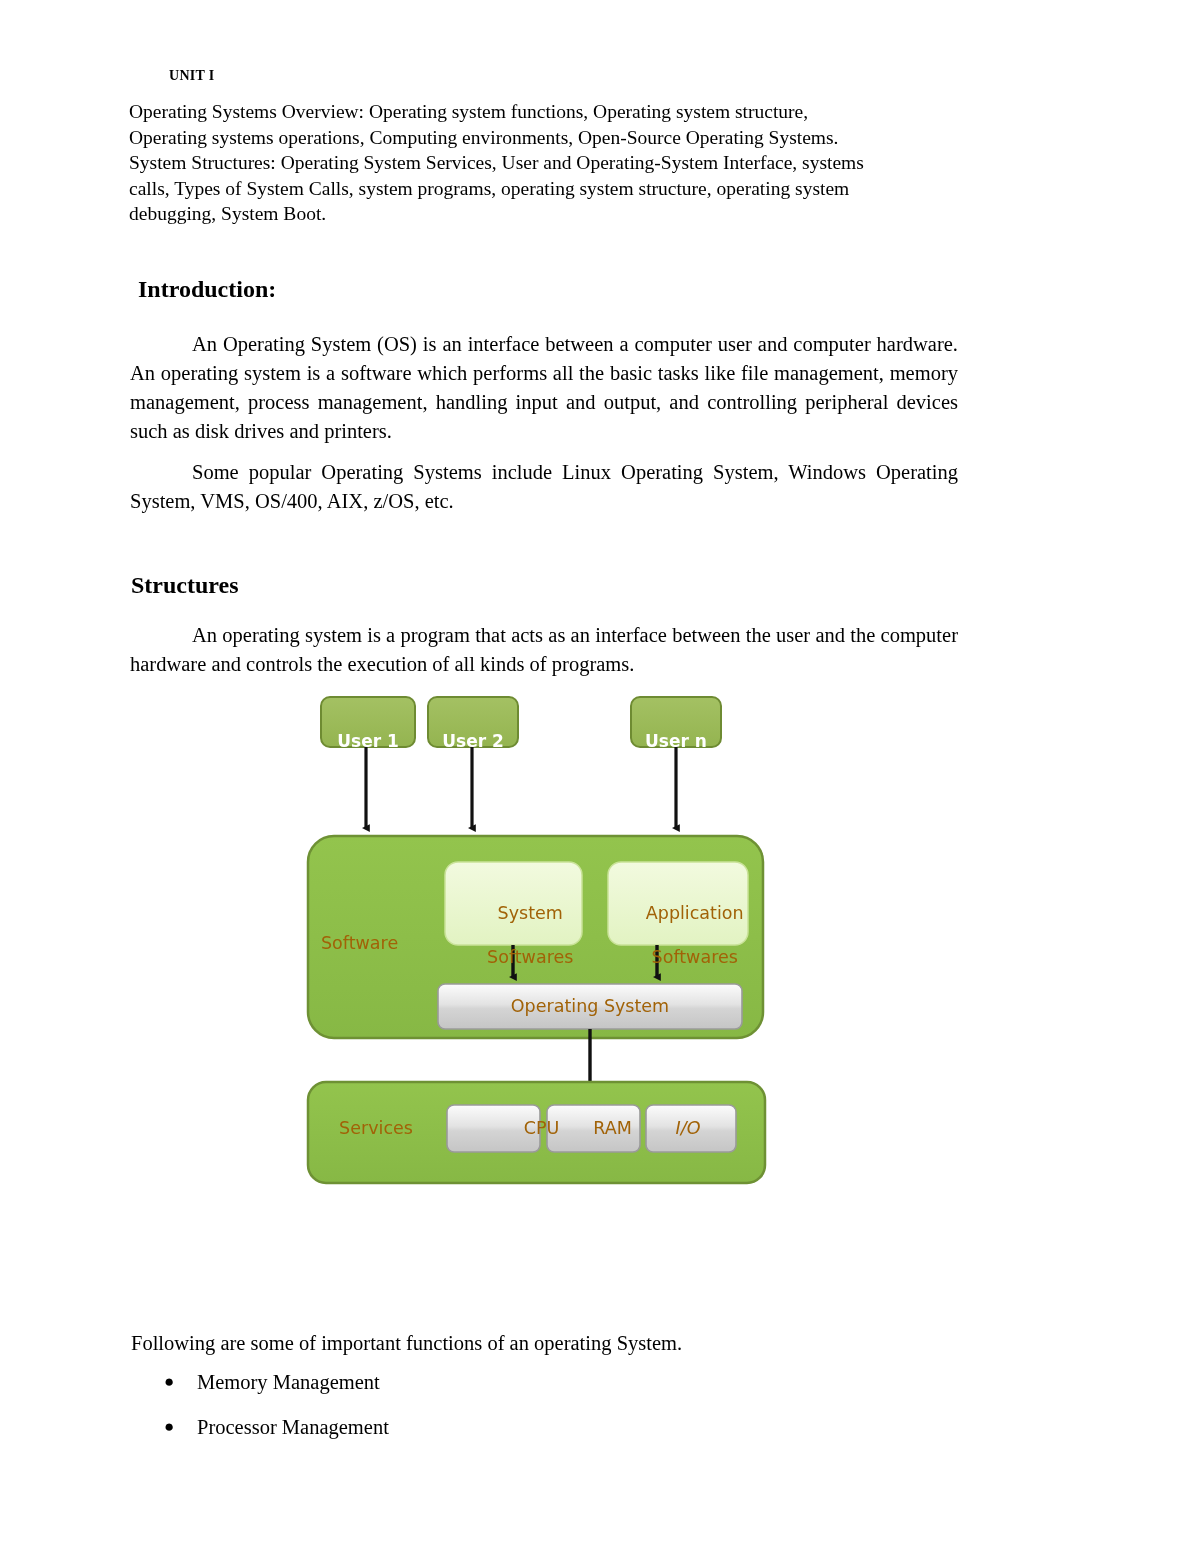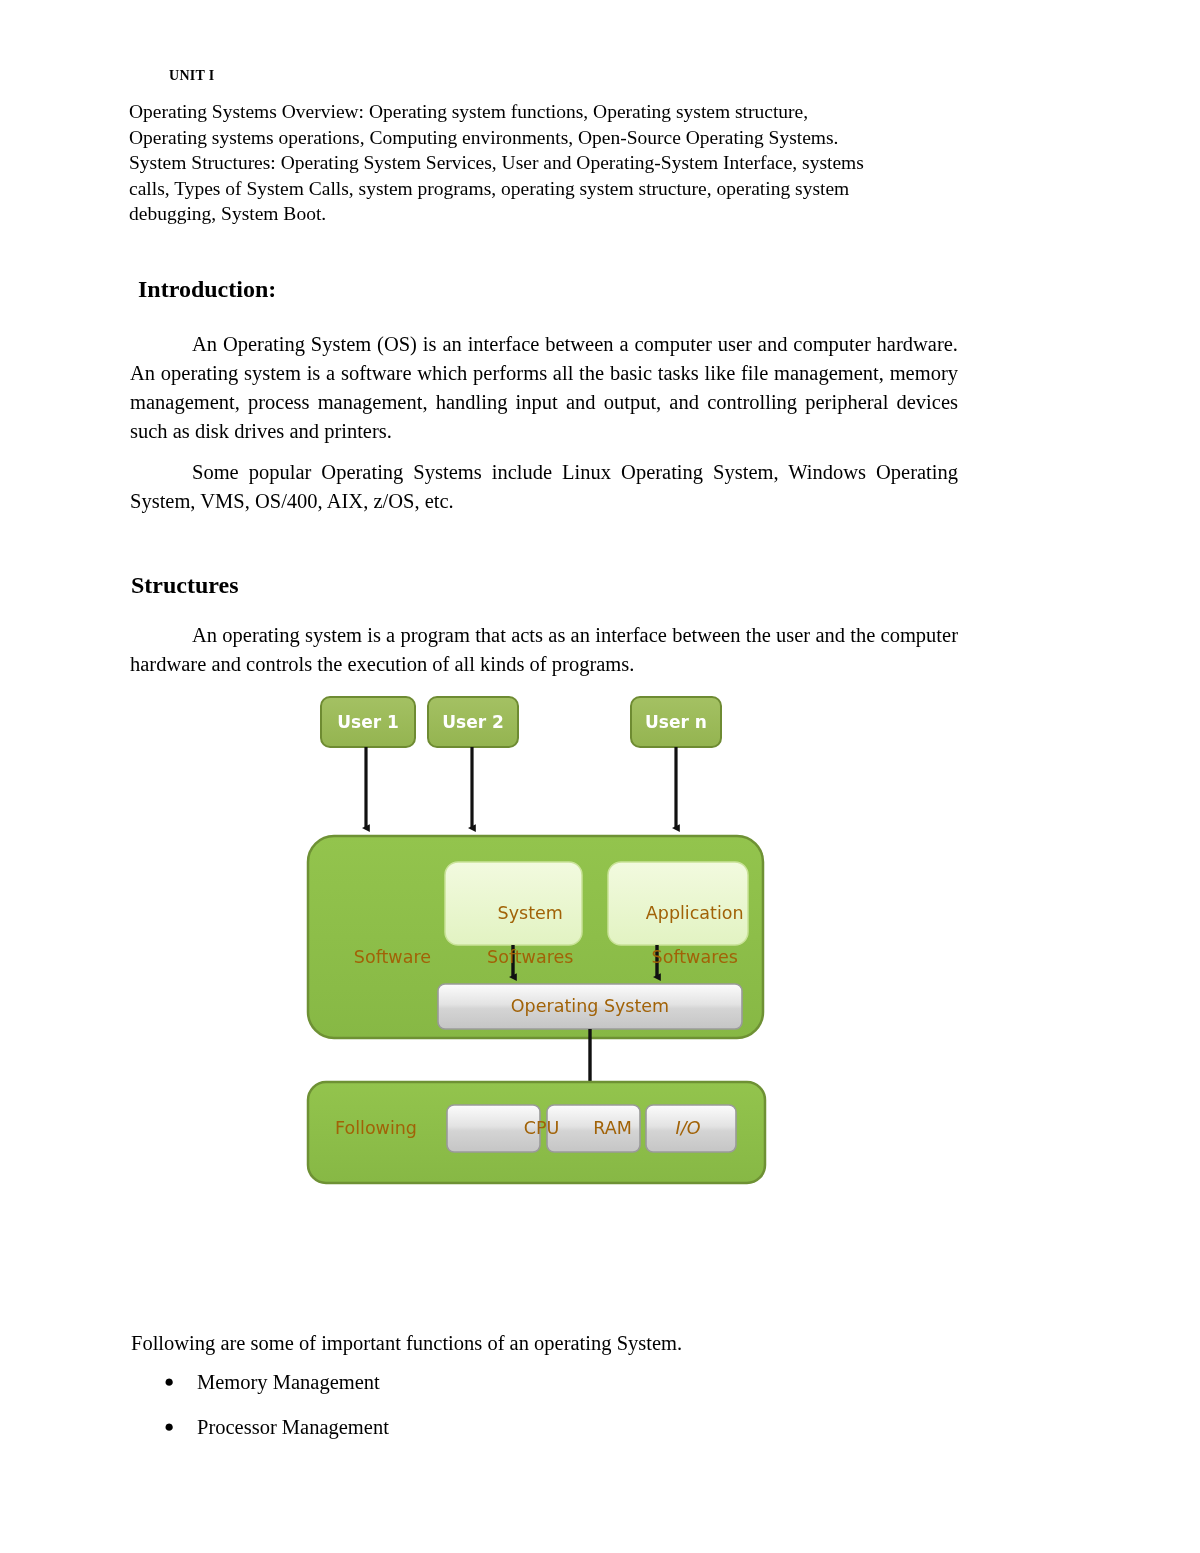--- a/index.html
+++ b/index.html
@@ -129,20 +129,21 @@
     font-size: 17.5px;
     color: #a16207;
     white-space: pre;
     text-align: center;
     line-height: 22px;
   }
   .dg-label.white {
     color: #ffffff;
     font-weight: bold;
     font-size: 17px;
+    margin-top: 19px;
   }
 </style>
 </head>
 <body>
 
 <div class="page">
 
   <div class="unit-title">UNIT I</div>
   <div class="syllabus">Operating Systems Overview: Operating system functions, Operating system structure, Operating systems operations, Computing environments, Open-Source Operating Systems. System Structures: Operating System Services, User and Operating-System Interface, systems calls, Types of System Calls, system programs, operating system structure, operating system debugging, System Boot.</div>
 
@@ -204,34 +205,34 @@
 
       <rect x="147" y="415" width="93" height="47" rx="7" ry="7" fill="url(#grayGrad)" stroke="#9A9A9A" stroke-width="1.6"></rect>
       <rect x="247" y="415" width="93" height="47" rx="7" ry="7" fill="url(#grayGrad)" stroke="#9A9A9A" stroke-width="1.6"></rect>
       <rect x="346" y="415" width="90" height="47" rx="7" ry="7" fill="url(#grayGrad)" stroke="#9A9A9A" stroke-width="1.6"></rect>
     </svg>
 
     <div class="dg-label white" style="left:21px; top:21px; width:94px;">User 1</div>
     <div class="dg-label white" style="left:128px; top:21px; width:90px;">User 2</div>
     <div class="dg-label white" style="left:331px; top:21px; width:90px;">User n</div>
 
-    <div class="dg-label" style="left:21px; top:256px; width:110px; text-align:right;">Software</div>
+    <div class="dg-label" style="left:21px; top:242px; width:110px; text-align:left;">Software</div>
 
     <div class="dg-label" style="left:145px; top:190px; width:137px;">
       <span>System</span><br>
       <span>Softwares</span>
     </div>
     <div class="dg-label" style="left:308px; top:190px; width:140px;text-align:center;">
       <span>Application</span><br>
       <span>Softwares</span>
     </div>
 
     <div class="dg-label" style="left:138px; top:305px; width:304px;">Operating System</div>
 
-    <div class="dg-label" style="left:16px; top:427px; width:120px; text-align:center;">Following</div>
+    <div class="dg-label" style="left:16px; top:427px; width:120px; text-align:center;">Services</div>
 
     <div class="dg-label" style="left:147px; top:427px; width:93px;padding-left:48px;">CPU</div>
     <div class="dg-label" style="left:247px; top:427px; width:93px;padding-left:19px;">RAM</div>
     <div class="dg-label" style="left:346px; top:427px; width:84px;font-style:italic;">I/O</div>
   </div>
 
   <div class="funcs-lead">Following are some of important functions of an operating System.</div>
 
   <ul class="bullets">
     <li>

